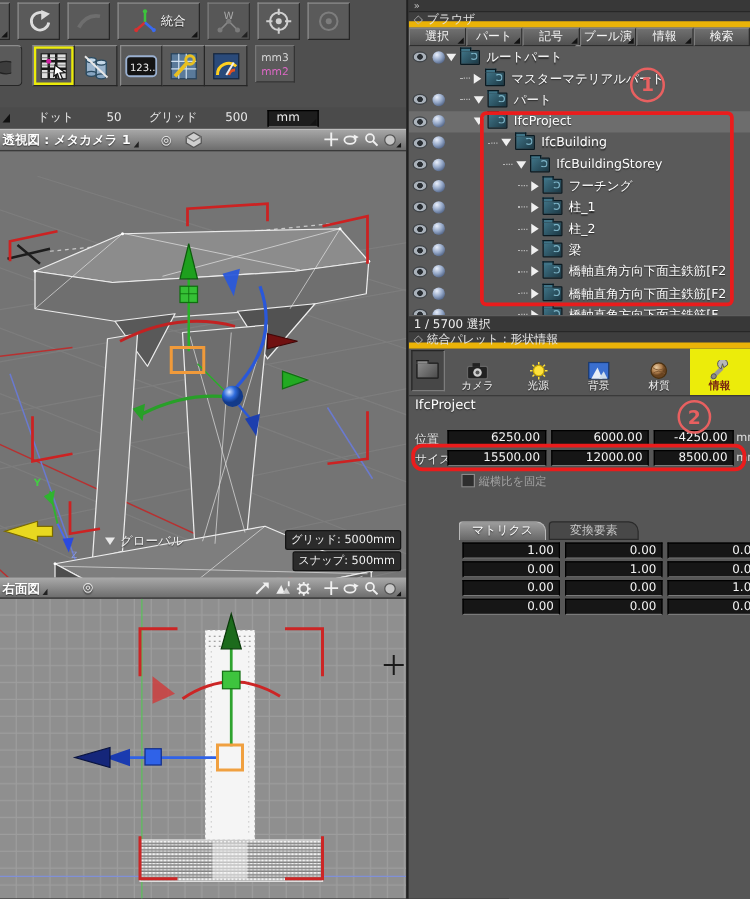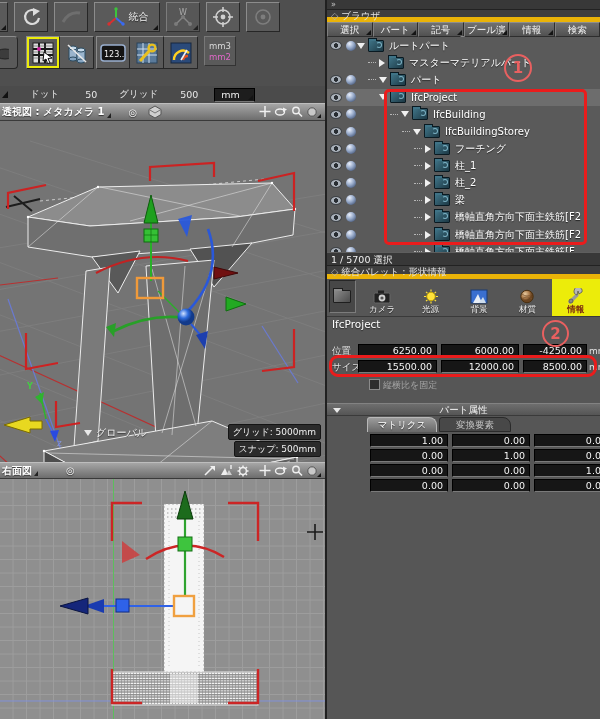--- a/index.html
+++ b/index.html
@@ -673,24 +673,20 @@
       <span class="rowlab" style="top:361px">サイズ</span>
       <span class="fld" style="left:31px;top:360px;width:79px">15500.00</span>
       <span class="fld" style="left:114px;top:360px;width:78px">12000.00</span>
       <span class="fld" style="left:196px;top:360px;width:64px">8500.00</span>
       <span class="unit" style="left:262px;top:362px">mm</span>
     </div>
 
     <span class="cbx" style="left:42px;top:379px"></span>
     <span class="cbxlab" style="left:56px;top:379px">縦横比を固定</span>
 
-    <div class="secbar" style="top:403px">
-      <span class="secarr"></span>
-      <span>パート属性</span>
-    </div>
 
     <span class="mtab act" style="left:40px;top:417px;width:70px">マトリクス</span>
     <span class="mtab inact" style="left:112px;top:417px;width:72px">変換要素</span>
 
     <div>
       <span class="fld" style="left:43px;top:434px;width:78px">1.00</span>
       <span class="fld" style="left:125px;top:434px;width:78px">0.00</span>
       <span class="fld" style="left:207px;top:434px;width:78px">0.00</span>
       <span class="fld" style="left:43px;top:449px;width:78px">0.00</span>
       <span class="fld" style="left:125px;top:449px;width:78px">1.00</span>

